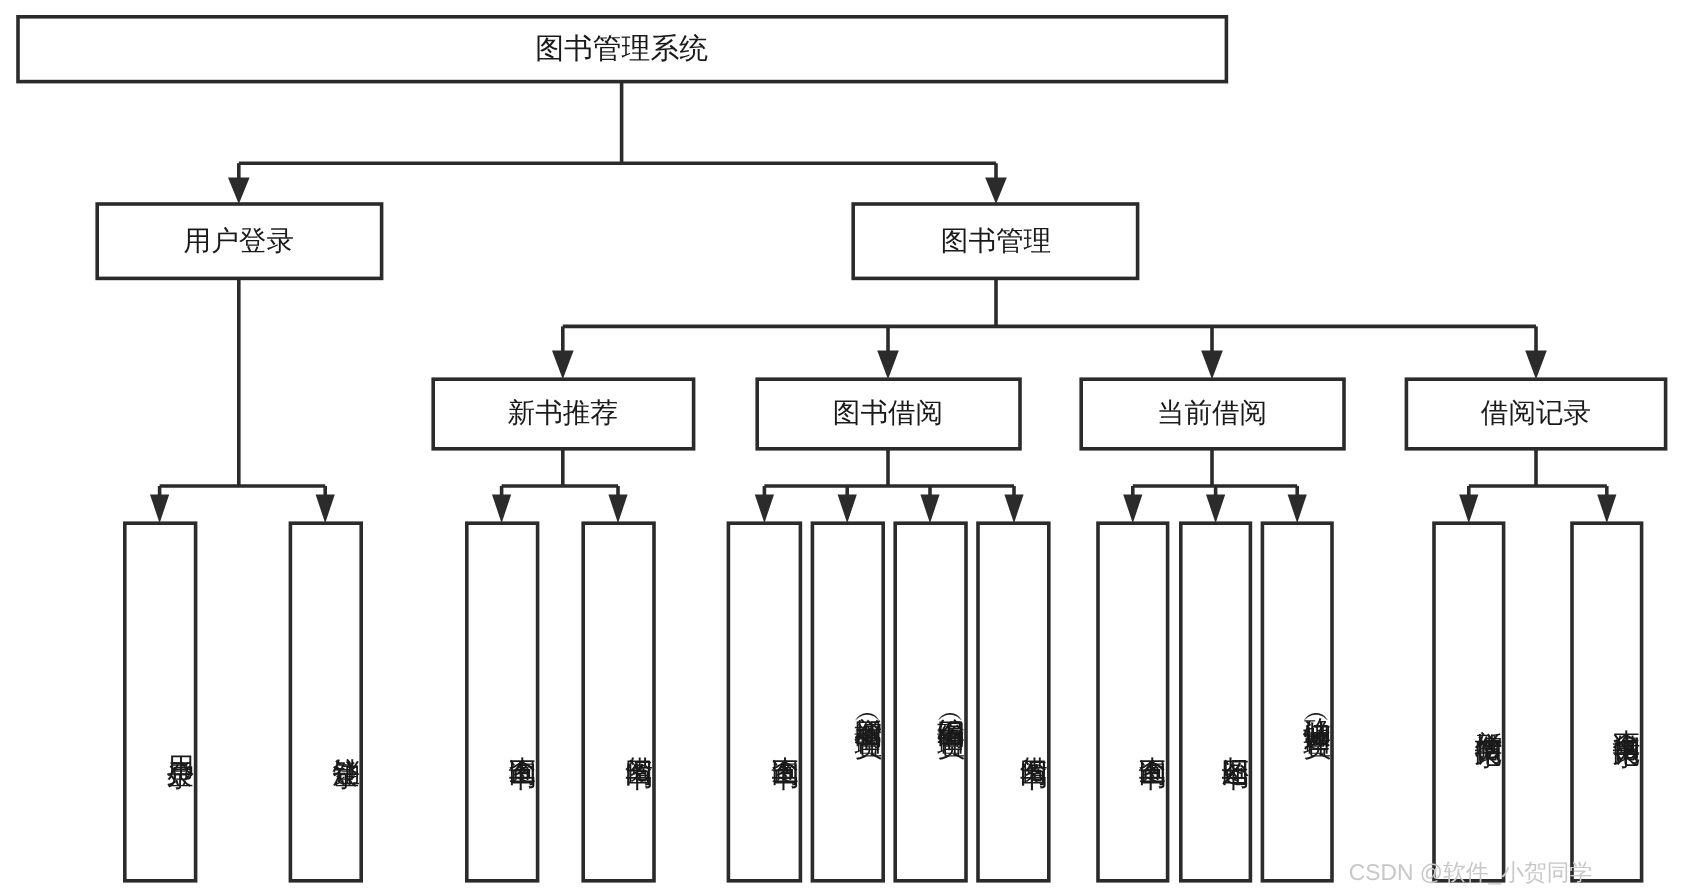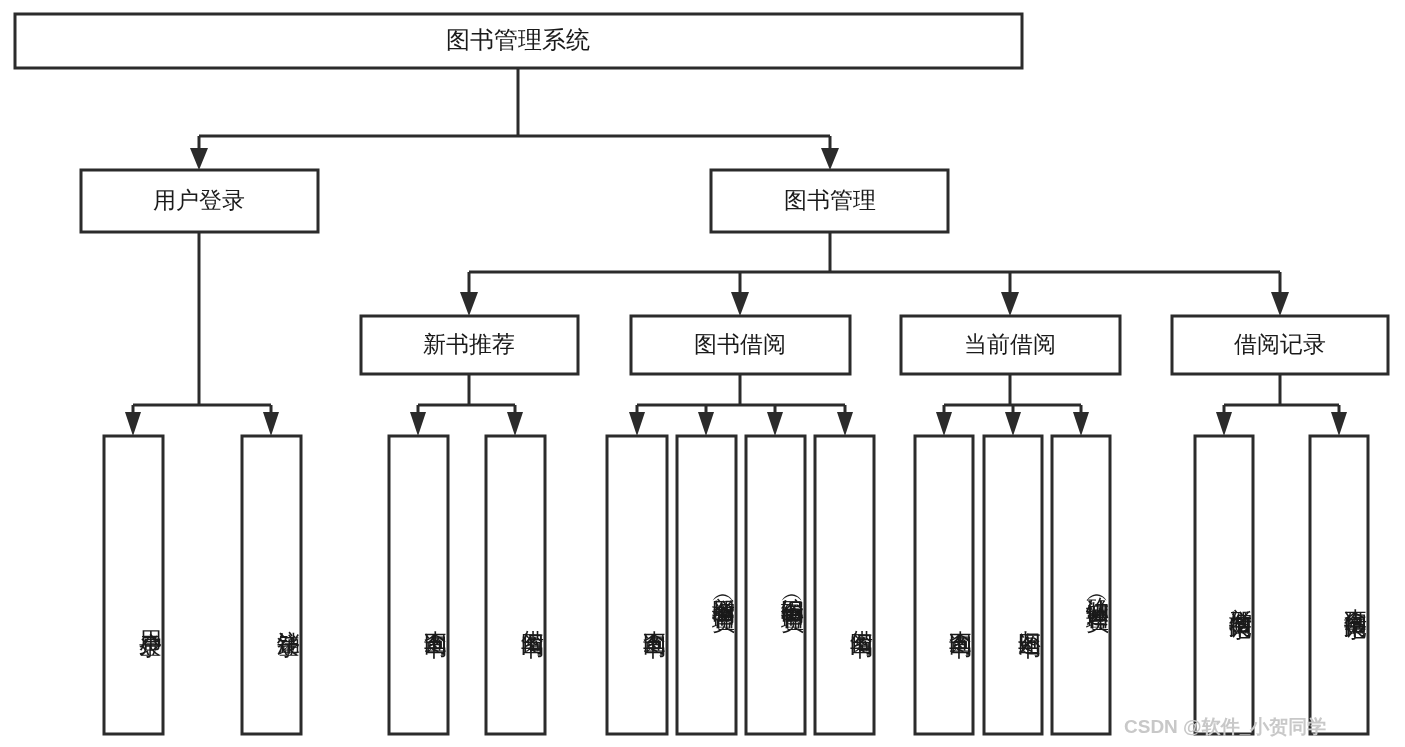--- a/index.html
+++ b/index.html
@@ -226,15 +226,15 @@
   <div class="vlabel" style="left:746px; top:446px; width:59px; height:284px;">编辑图书（管理员）</div>
   <div class="vlabel" style="left:815px; top:506px; width:59px; height:220px;">借阅图书</div>
 
   <div class="vlabel" style="left:915px; top:506px; width:58px; height:220px;">查询图书</div>
   <div class="vlabel" style="left:984px; top:506px; width:58px; height:220px;">归还图书</div>
   <div class="vlabel" style="left:1052px; top:446px; width:58px; height:284px;">确认归还（管理员）</div>
 
   <div class="vlabel" style="left:1195px; top:466px; width:58px; height:260px;">新增借阅记录</div>
   <div class="vlabel" style="left:1310px; top:466px; width:58px; height:260px;">查询借阅记录</div>
 
-  <div class="watermark" style="left:1124px; top:714px;font-weight:bold;">CSDN @软件_小贺同学</div>
+  <div class="watermark" style="left:1124px; top:714px;">CSDN @软件_小贺同学</div>
 
 </div>
 
 </body></html>

